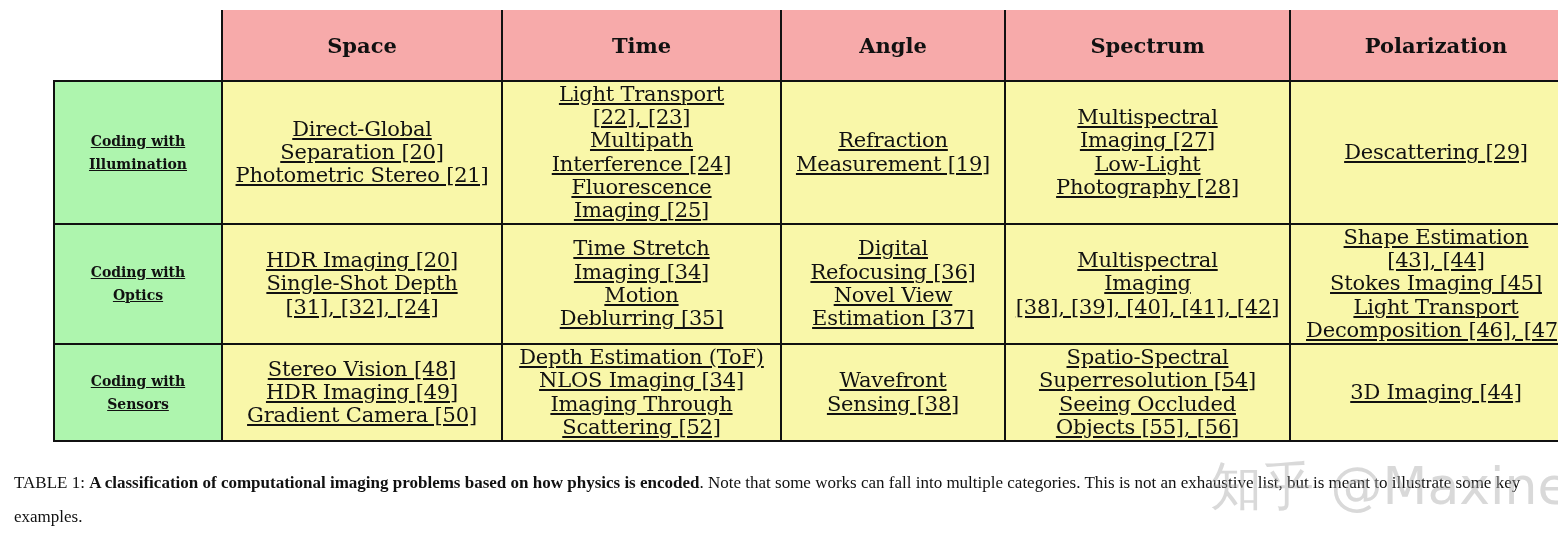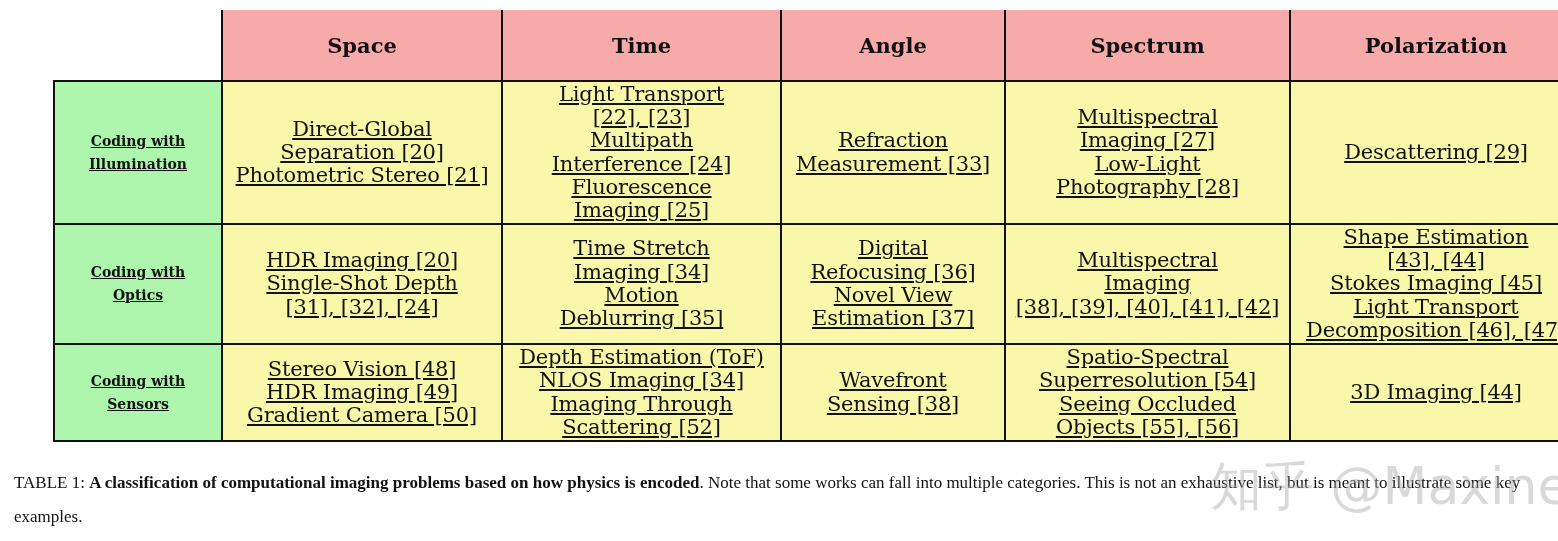--- a/index.html
+++ b/index.html
@@ -130,21 +130,21 @@
           <td class="cell">
             <span class="line">Light Transport</span>
             <span class="line">[22], [23]</span>
             <span class="line">Multipath</span>
             <span class="line">Interference [24]</span>
             <span class="line">Fluorescence</span>
             <span class="line">Imaging [25]</span>
           </td>
           <td class="cell">
             <span class="line">Refraction</span>
-            <span class="line">Measurement [33]</span>
+            <span class="line">Measurement [19]</span>
           </td>
           <td class="cell">
             <span class="line">Multispectral</span>
             <span class="line">Imaging [27]</span>
             <span class="line">Low-Light</span>
             <span class="line">Photography [28]</span>
           </td>
           <td class="cell">
             <span class="line">Descattering [29]</span>
           </td>

